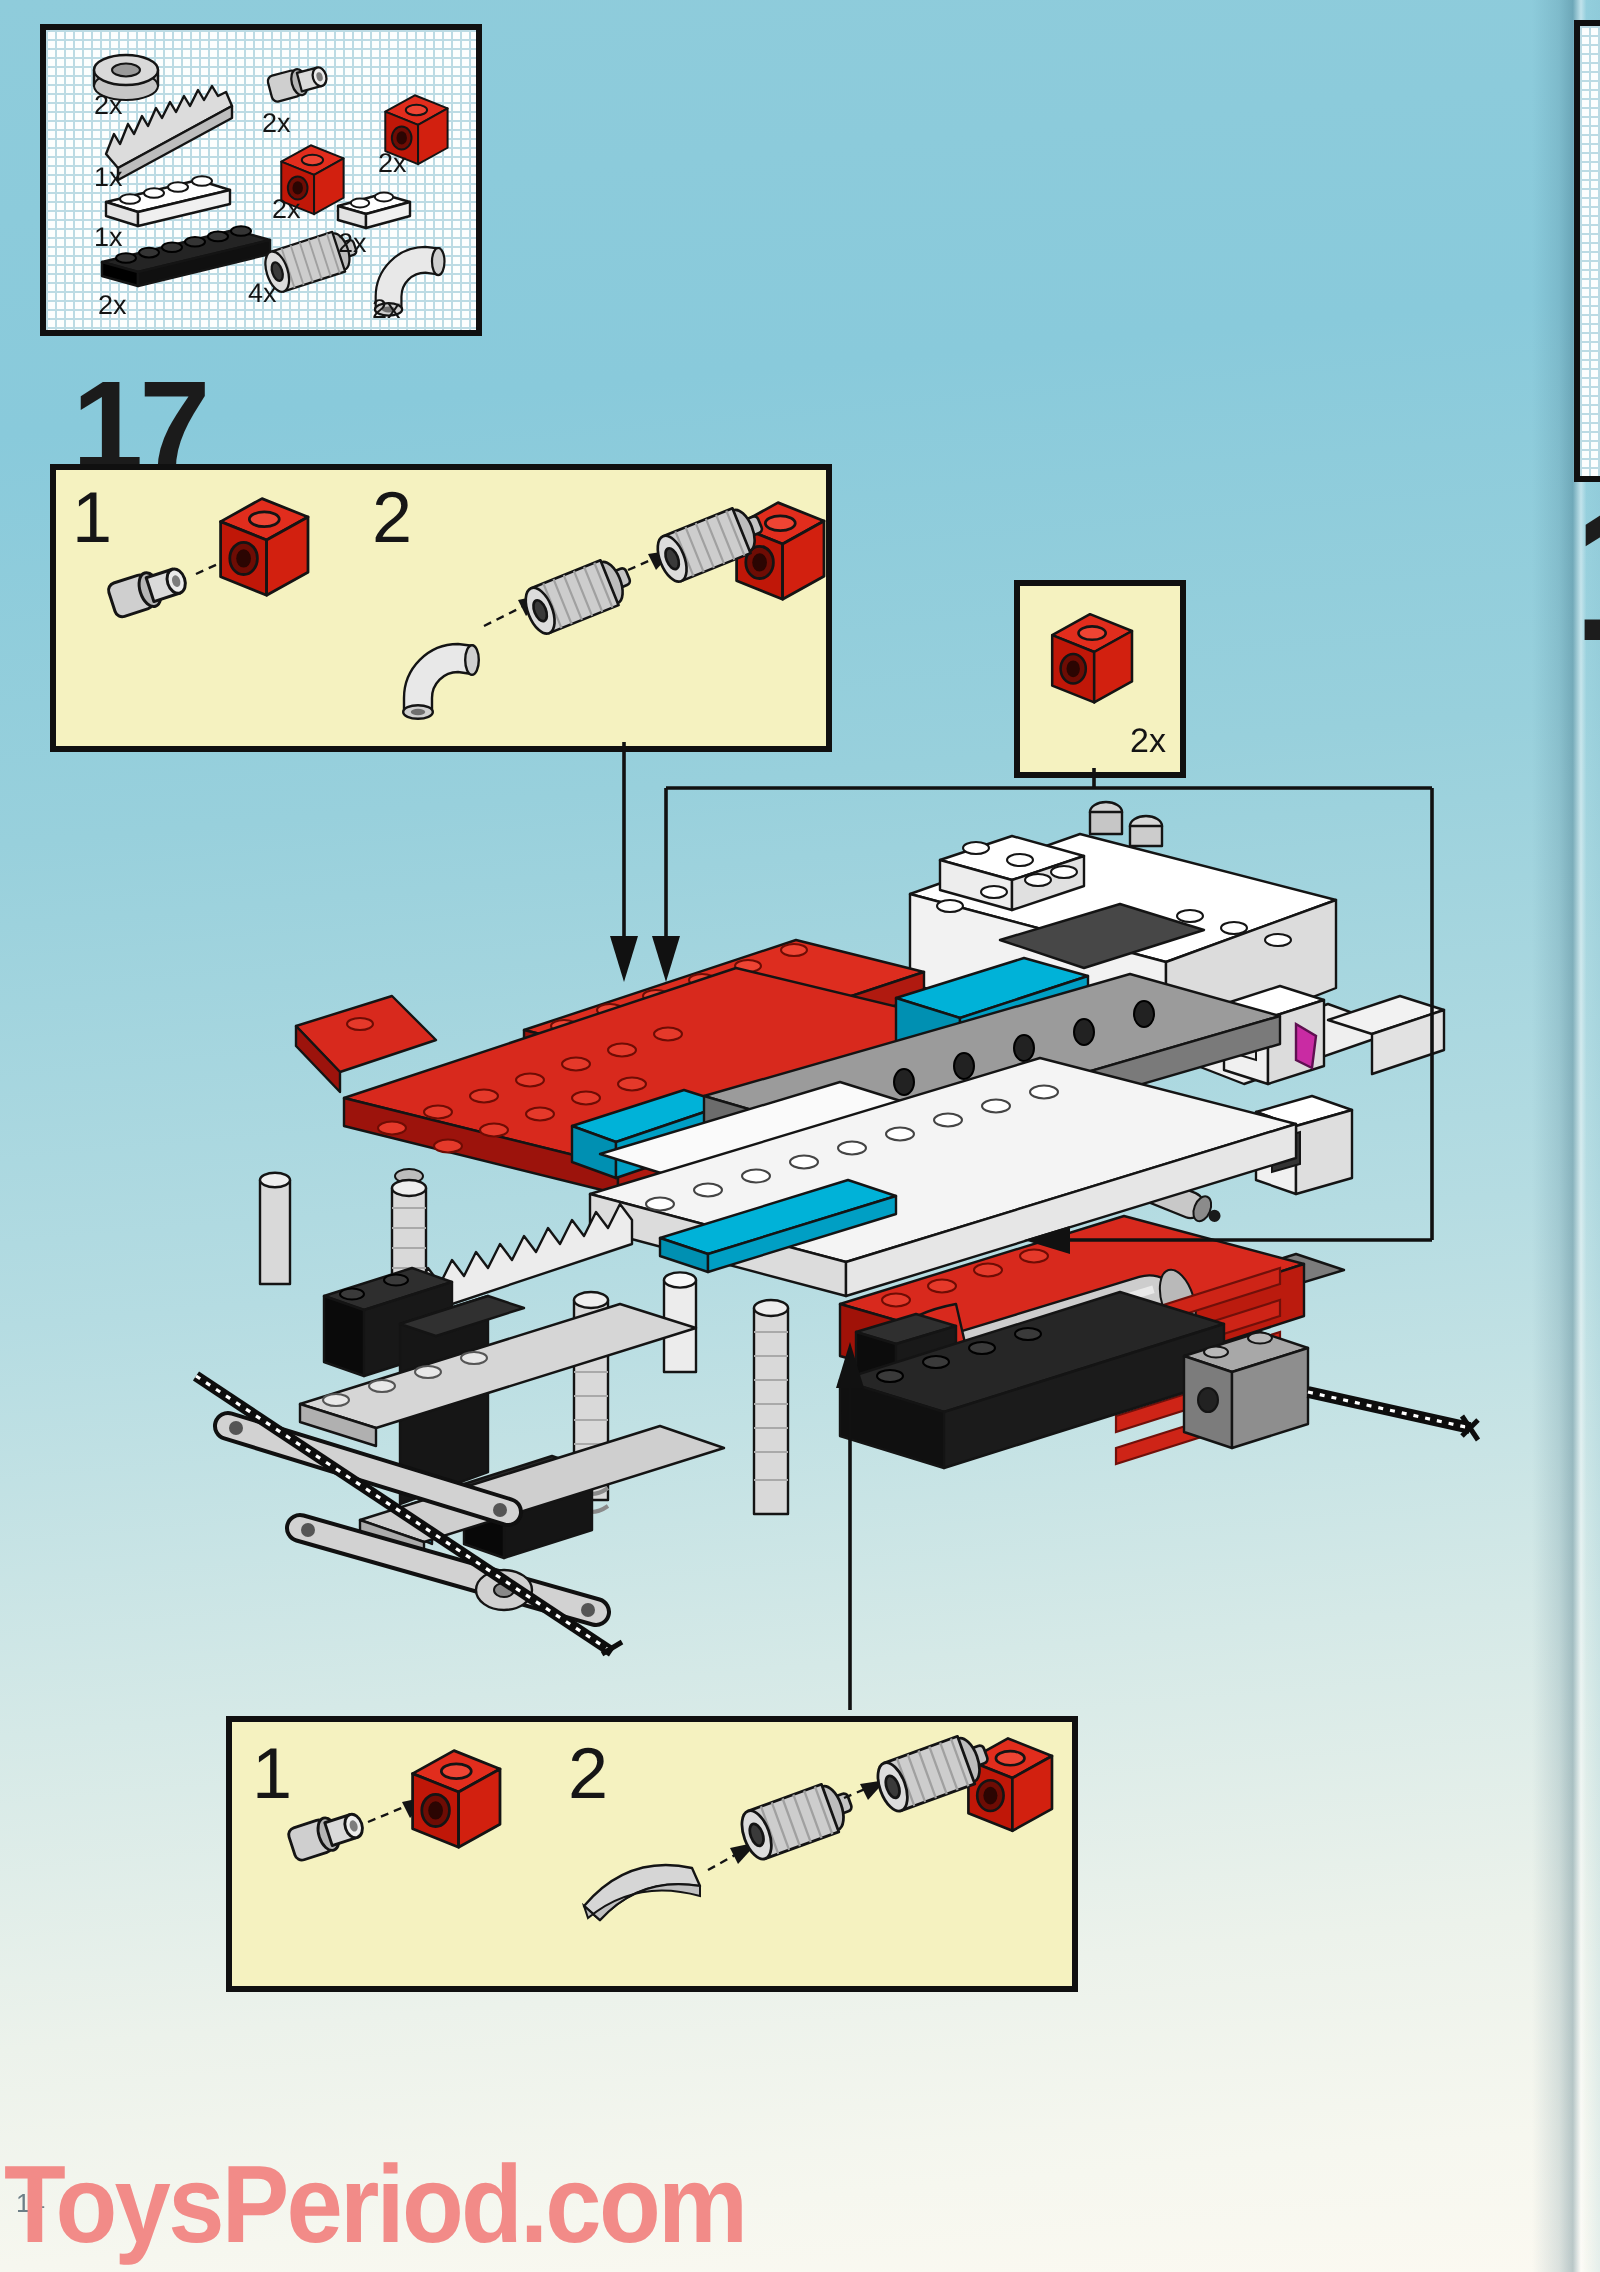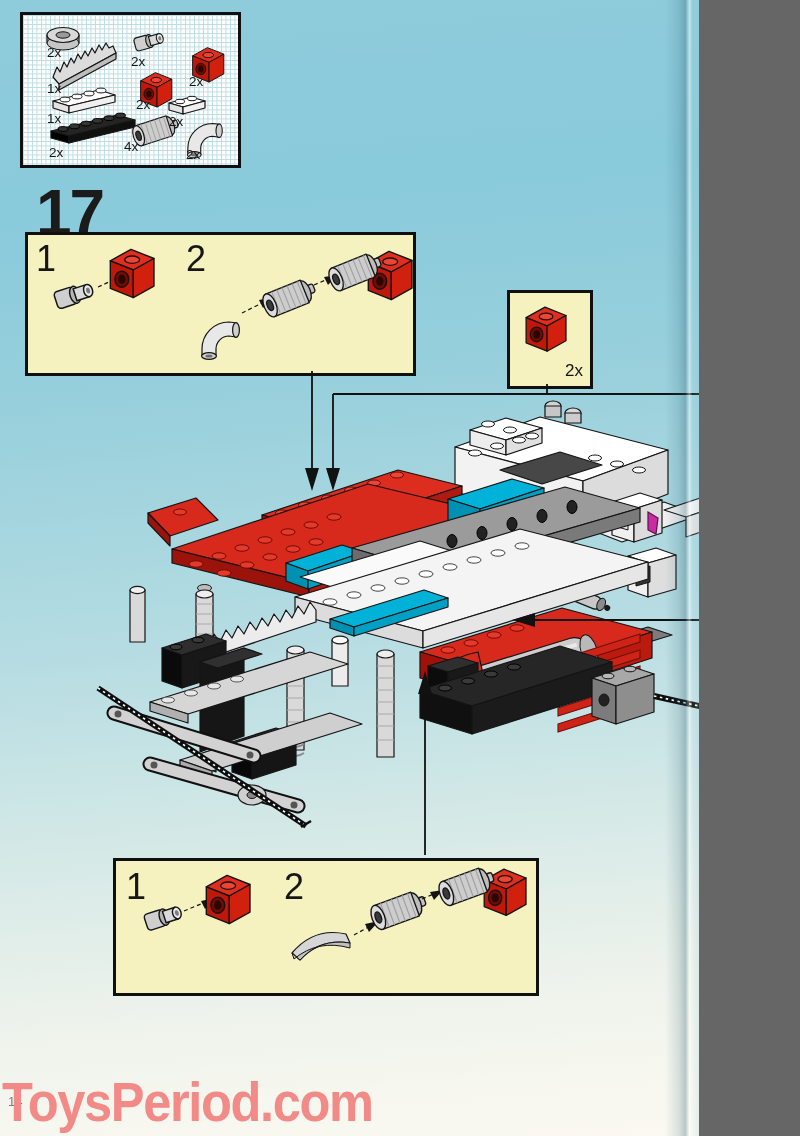--- a/index.html
+++ b/index.html
@@ -1,18 +1,18 @@
 <!DOCTYPE html>
 <html><head>
 <meta charset="utf-8">
 <style>
   html,body{margin:0;padding:0;}
   body{font-family:"Liberation Sans",sans-serif;background:#666;}
   .page{
-    position:relative;width:699px;height:1136px;overflow:hidden;
+    position:relative;width:800px;height:1136px;overflow:hidden;
     background:linear-gradient(175deg,#8fccdb 0%,#89cadb 18%,#98d0dc 35%,#b5dce2 55%,#d5e9e7 72%,#ecf2eb 85%,#f6f7ef 94%,#fbf9f1 100%);
   }
   .gutter{
     position:absolute;right:0;top:0;width:34px;height:100%;pointer-events:none;
     background:linear-gradient(90deg,rgba(50,100,120,0) 0%,rgba(50,100,120,0.16) 40%,rgba(35,85,105,0.30) 60%,rgba(255,255,255,0.45) 72%,rgba(200,230,235,0.10) 80%,rgba(150,200,212,0.22) 100%);
   }
   .gridbg{
     background-color:#fcfefe;
     background-image:linear-gradient(#bcdbe4 1px,transparent 1px),linear-gradient(90deg,#bcdbe4 1px,transparent 1px);
     background-size:4.5px 4.5px;

